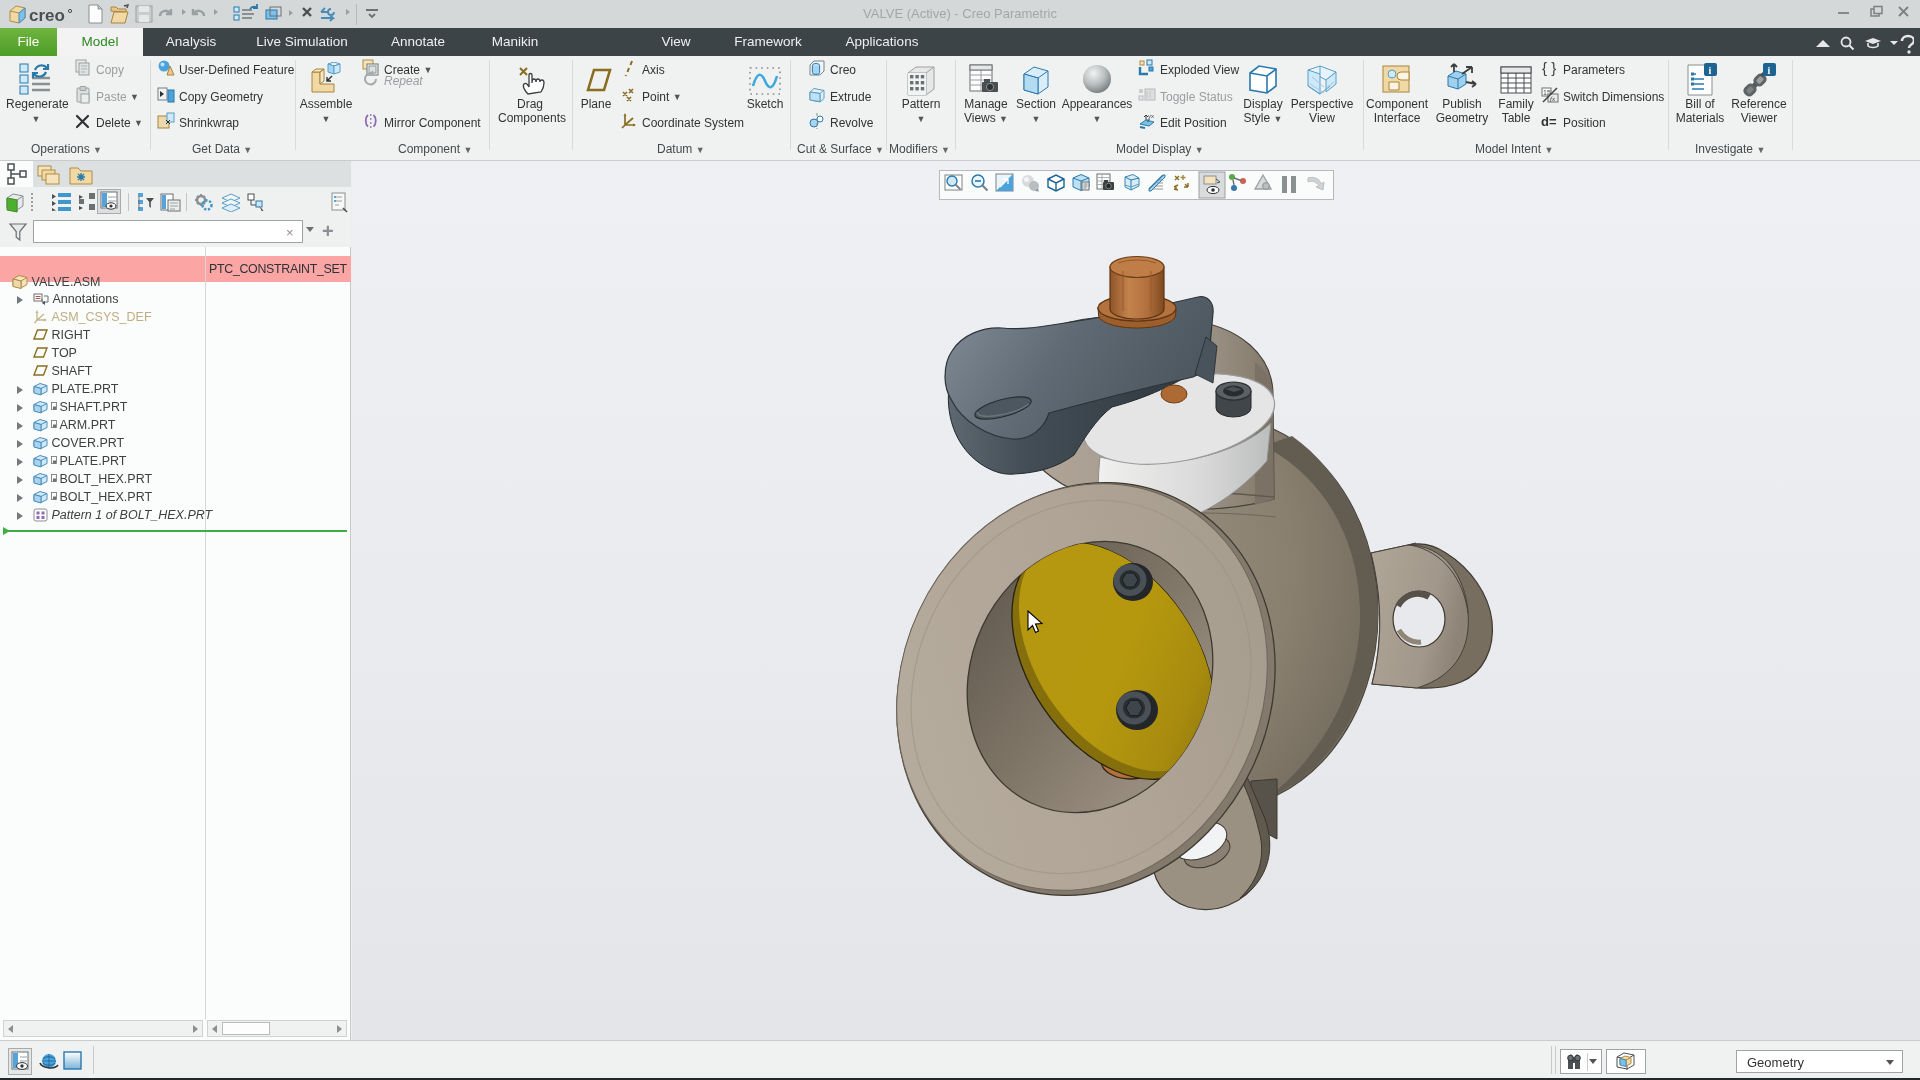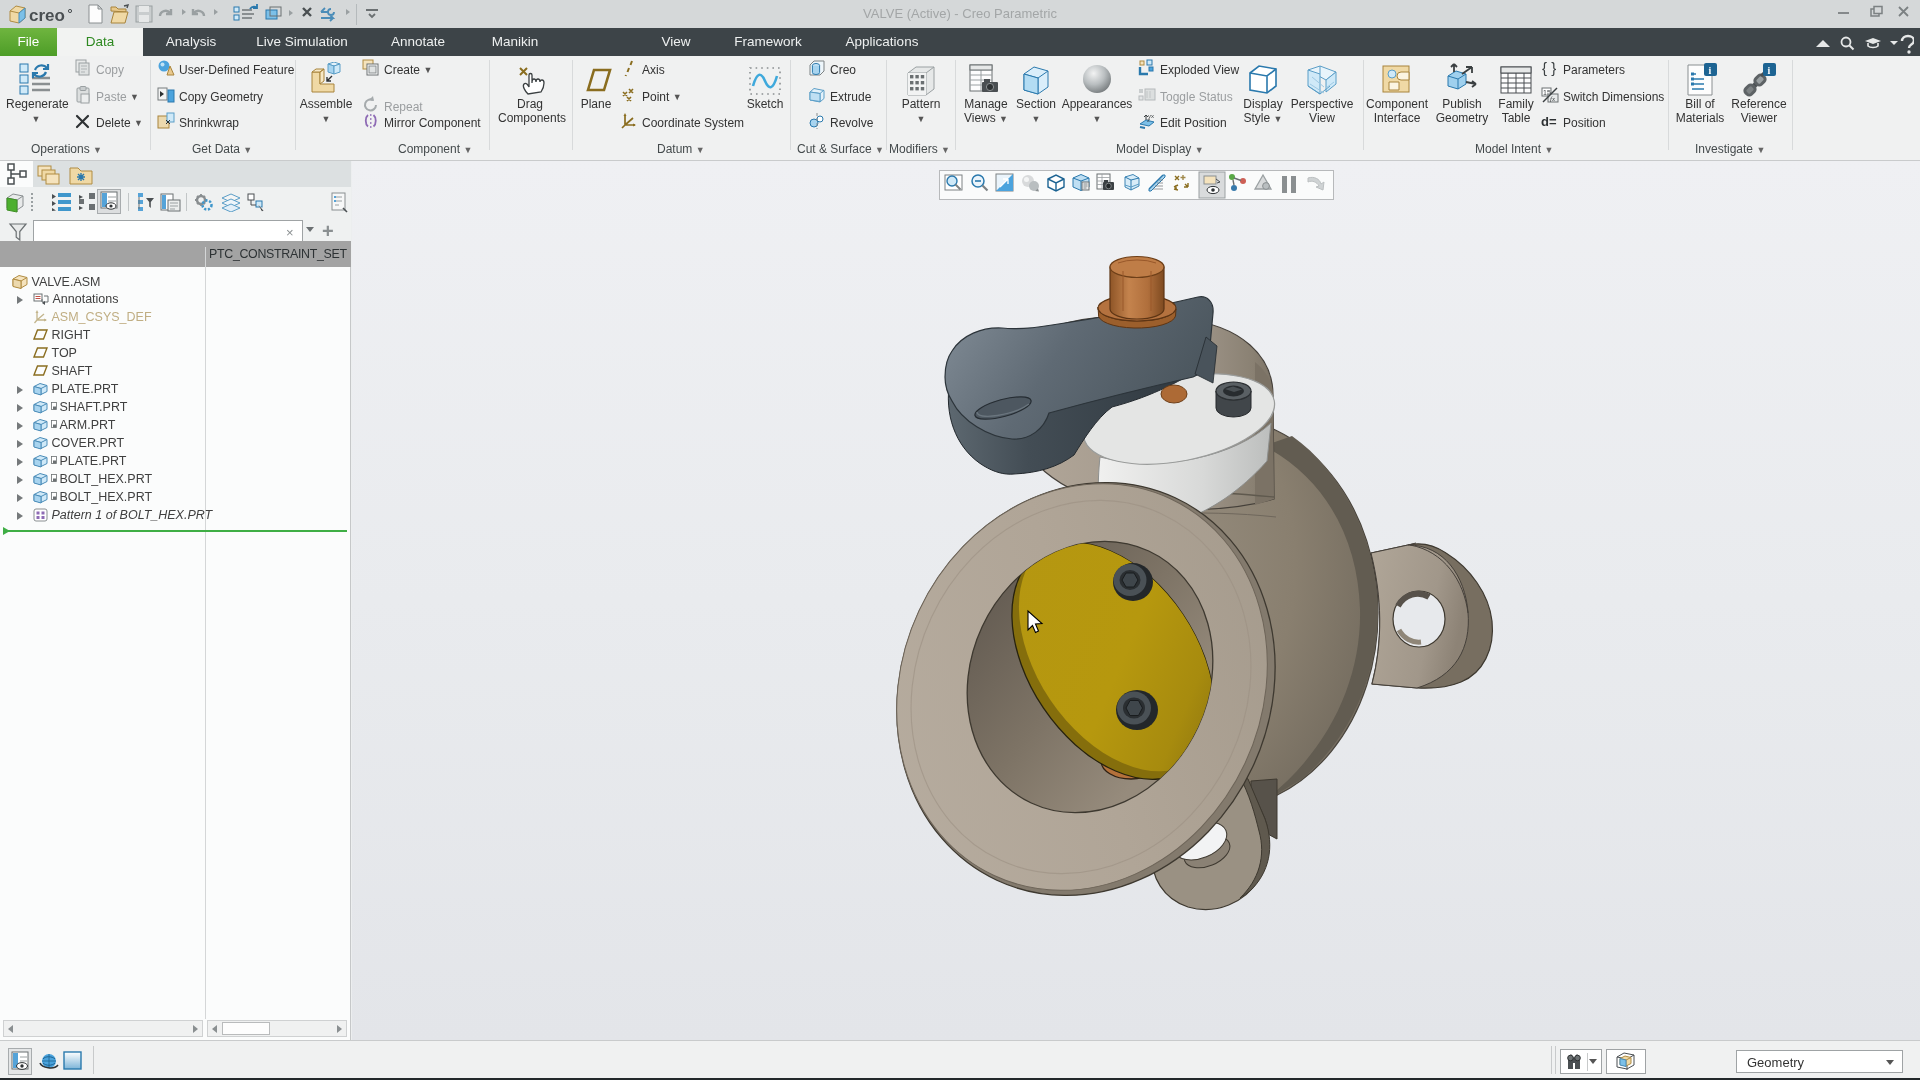--- a/index.html
+++ b/index.html
@@ -25,21 +25,21 @@
 .smallbtn .tx { vertical-align:middle; }
 .dis { color:#9b9ea0; }
 .da { font-size:9px; color:#555; }
 
 #lpanel { left:0; top:161px; width:351px; height:879px; background:#fbfcfc; border-right:1px solid #c6c8c9; }
 #ltabs { left:0; top:0; width:351px; height:26px; background:#dce0e1; }
 #ltab1 { left:0; top:0; width:33px; height:26px; background:#fbfcfc; }
 #ltoolbar { left:0; top:26px; width:351px; height:29px; background:#eff1f1; }
 #lfilter { left:0; top:55px; width:351px; height:31px; background:#eff1f1; }
 #lfilter input { position:absolute; left:33px; top:4px; width:270px; height:23px; border:1px solid #9fa3a5; background:#fff; }
-#lheader { left:0; top:80px; width:351px; height:26px; background:#a3a3a3; font-size:13px; color:#2d3234; }
+#lheader { left:0; top:95px; width:351px; height:26px; background:#fca5a5; font-size:13px; color:#2d3234; }
 #ltree { left:0; top:112px; width:351px; height:auto; }
 .trow { position:absolute; height:18px; font-size:12.5px; color:#404040; white-space:nowrap; }
 #vdiv { left:205px; top:86px; width:1px; height:772px; background:#d4d6d7; }
 .hscroll { position:absolute; height:17px; background:#f0f1f1; border:1px solid #cfd1d2; }
 .hthumb { position:absolute; top:1px; height:13px; background:#fdfdfd; border:1px solid #b9bbbc; }
 
 #graphics { left:352px; top:161px; width:1568px; height:879px; background:linear-gradient(#eff0f3 0%, #e9ebee 50%, #e3e5e9 100%); }
 #gtoolbar { position:absolute; left:587px; top:9px; width:395px; height:30px; background:#fafbfb; border:1px solid #b7b9bb; }
 
 #statusbar { left:0; top:1040px; width:1920px; height:38px; background:#f0f1f1; border-top:1px solid #c9cbcc; }
@@ -89,21 +89,21 @@
     <path d="M278 6h12M281 10l3 3 3-3" fill="none" stroke="#6b7072" stroke-width="1.8"></path>
   </svg></div>
   <div class="abs" style="left:1834px;top:4px;"><svg width="80" height="16" viewBox="0 0 80 16">
 <path d="M4 9h11" stroke="#7c8183" stroke-width="1.8"></path>
 <rect x="37" y="5" width="8" height="7" fill="none" stroke="#7c8183" stroke-width="1.5"></rect>
 <rect x="40" y="2.5" width="8" height="7" fill="#d5d8d9" stroke="#7c8183" stroke-width="1.5"></rect>
 <path d="M65 3l9 9M74 3l-9 9" stroke="#7c8183" stroke-width="1.8"></path>
 </svg></div>
   <div class="abs" id="tabbar">
     <div class="tab" id="tab-file">File</div>
-    <div class="tab" id="tab-model">Data</div>
+    <div class="tab" id="tab-model">Model</div>
     <div class="tab" style="left:143px;width:96px;">Analysis</div>
     <div class="tab" style="left:239px;width:126px;">Live Simulation</div>
     <div class="tab" style="left:365px;width:106px;">Annotate</div>
     <div class="tab" style="left:471px;width:88px;">Manikin</div>
     <div class="tab" style="left:559px;width:80px;margin-top:24px;">Tools</div>
     <div class="tab" style="left:639px;width:74px;">View</div>
     <div class="tab" style="left:713px;width:110px;">Framework</div>
     <div class="tab" style="left:823px;width:118px;">Applications</div>
   <div class="abs" style="left:1810px;top:5px;"><svg width="104" height="22" viewBox="0 0 104 22">
   <path d="M6 14l7-7 7 7z" fill="#e6e8e8"></path>
@@ -181,21 +181,21 @@
             <path d="M20 2l6-2 6 2-6 2z" fill="#e3f1fa" stroke="#5b9ec7"></path>
             <path d="M20 2v8l6 2V4z" fill="#a8d4ef" stroke="#5b9ec7"></path>
             <path d="M32 2v8l-6 2V4z" fill="#cfe9f8" stroke="#5b9ec7"></path>
             <path d="M24 14l-5 5m0-4v4h4" fill="none" stroke="#2e3234" stroke-width="1.4"></path>
           </svg></div>Assemble<br><span class="da">▼</span></div>
     <div class="smallbtn" style="left:362px;top:3px;"><span class="ic"><svg width="18" height="18" viewBox="0 0 18 18">
             <rect x="1" y="1" width="10" height="9" fill="#f5e3bd" stroke="#b08c42"></rect>
             <rect x="5" y="5" width="11" height="11" fill="#fff" stroke="#6b7072"></rect>
             <rect x="7" y="7" width="7" height="7" fill="#dfe2e2" stroke="#8a8f91"></rect>
           </svg></span><span class="tx">Create</span> <span class="da">▼</span></div>
-    <div class="smallbtn dis" style="left:362px;top:40px;"><span class="ic"><svg width="18" height="18" viewBox="0 0 18 18">
+    <div class="smallbtn dis" style="left:362px;top:14px;font-style:italic;"><span class="ic"><svg width="18" height="18" viewBox="0 0 18 18">
             <path d="M14 9a5.5 5.5 0 1 1-3-5" fill="none" stroke="#a6abad" stroke-width="2"></path>
             <path d="M11 0l1 5-5-1z" fill="#a6abad"></path>
           </svg></span><span class="tx">Repeat</span></div>
     <div class="smallbtn" style="left:362px;top:56px;"><span class="ic"><svg width="18" height="18" viewBox="0 0 18 18">
             <path d="M6 3c-3 2.5-3 9 0 11.5 M11.5 3c3 2.5 3 9 0 11.5" fill="none" stroke="#8e6bb5" stroke-width="1.8"></path>
             <path d="M8.8 2v14" stroke="#8e6bb5" stroke-width="1.2" stroke-dasharray="2 2"></path>
           </svg></span><span class="tx">Mirror Component</span></div>
     <div class="bigbtn" style="left:498px;top:6px;width:64px;"><div style="height:36px;"><svg width="36" height="38" viewBox="0 0 36 38">
             <path d="M8 6l7 7m0-7l-7 7" stroke="#8a6d1f" stroke-width="2"></path>
             <path d="M16 32c-3-3-6-8-4-10s4 1 5 3V13c0-2 3-2 3 0v8c0-2 0-4 2-4s2 2 2 3c0-2 1-3 2-3s2 1 2 3c0-1 1-2 2-2s2 1 2 3c0 3-1 6-3 9z" fill="#fff" stroke="#3a3f41" stroke-width="1.3"></path>

